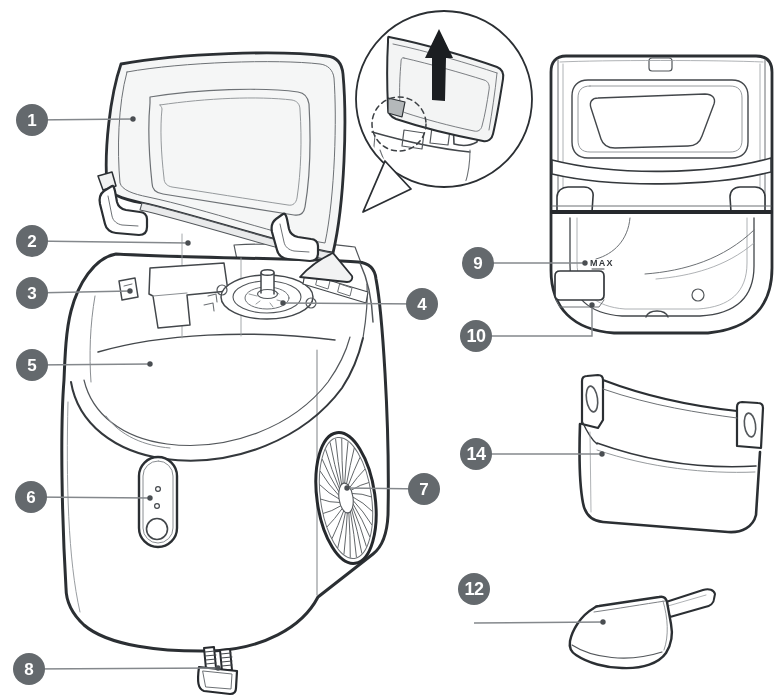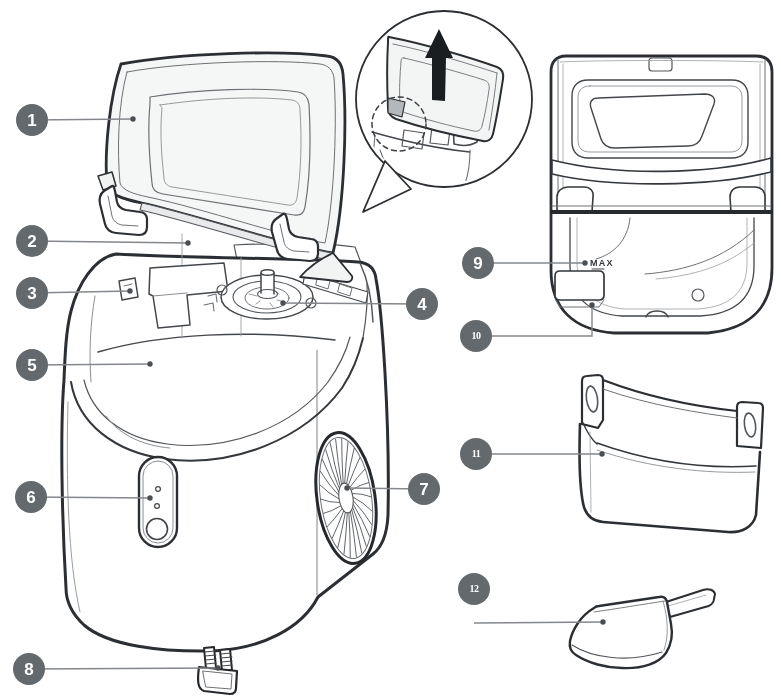--- a/index.html
+++ b/index.html
@@ -6,21 +6,21 @@
   .stage{position:relative;width:781px;height:698px;background:#fff;overflow:hidden;
          font-family:"Liberation Sans",sans-serif;}
   .stage svg{position:absolute;left:0;top:0;}
   #art{z-index:1;}
   #leader-svg{z-index:2;pointer-events:none;}
   #callout-layer{position:absolute;left:0;top:0;width:100%;height:100%;z-index:3;}
   .badge{position:absolute;width:32px;height:32px;border-radius:50%;
          transform:translate(-50%,-50%);display:flex;align-items:center;justify-content:center;
          color:#fff;font-weight:600;font-size:17px;line-height:1;
          font-family:"Liberation Sans",sans-serif;user-select:none;}
-  .badge.two{font-size:10px;letter-spacing:-0.5px;font-family:Liberation Serif, serif;}
+  .badge.two{font-size:18px;letter-spacing:-0.5px;}
 </style>
 </head>
 <body>
 
 <div class="stage">
 
 <svg id="art" width="781" height="698" viewBox="0 0 781 698">
   <defs>
     <clipPath id="insetClip">
           <circle cx="444" cy="99" r="85"></circle>
@@ -245,17 +245,17 @@
       <div class="badge" style="left: 32px; top: 120px; background: rgb(100, 105, 109); color: rgb(255, 255, 255);">1</div>
       <div class="badge" style="left: 32px; top: 241px; background: rgb(100, 105, 109); color: rgb(255, 255, 255);">2</div>
       <div class="badge" style="left: 32px; top: 293px; background: rgb(100, 105, 109); color: rgb(255, 255, 255);">3</div>
       <div class="badge" style="left: 422px; top: 304px; background: rgb(100, 105, 109); color: rgb(255, 255, 255);">4</div>
       <div class="badge" style="left: 32px; top: 365px; background: rgb(100, 105, 109); color: rgb(255, 255, 255);">5</div>
       <div class="badge" style="left: 31px; top: 497px; background: rgb(100, 105, 109); color: rgb(255, 255, 255);">6</div>
       <div class="badge" style="left: 424px; top: 489px; background: rgb(100, 105, 109); color: rgb(255, 255, 255);">7</div>
       <div class="badge" style="left: 29px; top: 669px; background: rgb(100, 105, 109); color: rgb(255, 255, 255);">8</div>
       <div class="badge" style="left: 478px; top: 263px; background: rgb(100, 105, 109); color: rgb(255, 255, 255);">9</div>
       <div class="badge two" style="left: 476px; top: 336px; background: rgb(100, 105, 109); color: rgb(255, 255, 255);">10</div>
-      <div class="badge two" style="left: 476px; top: 454px; background: rgb(100, 105, 109); color: rgb(255, 255, 255);">11</div>
+      <div class="badge two" style="left: 476px; top: 454px; background: rgb(100, 105, 109); color: rgb(255, 255, 255);">14</div>
       <div class="badge two" style="left: 474px; top: 589px; background: rgb(100, 105, 109); color: rgb(255, 255, 255);">12</div>
     </div>
 
 </div>
 
 </body></html>

